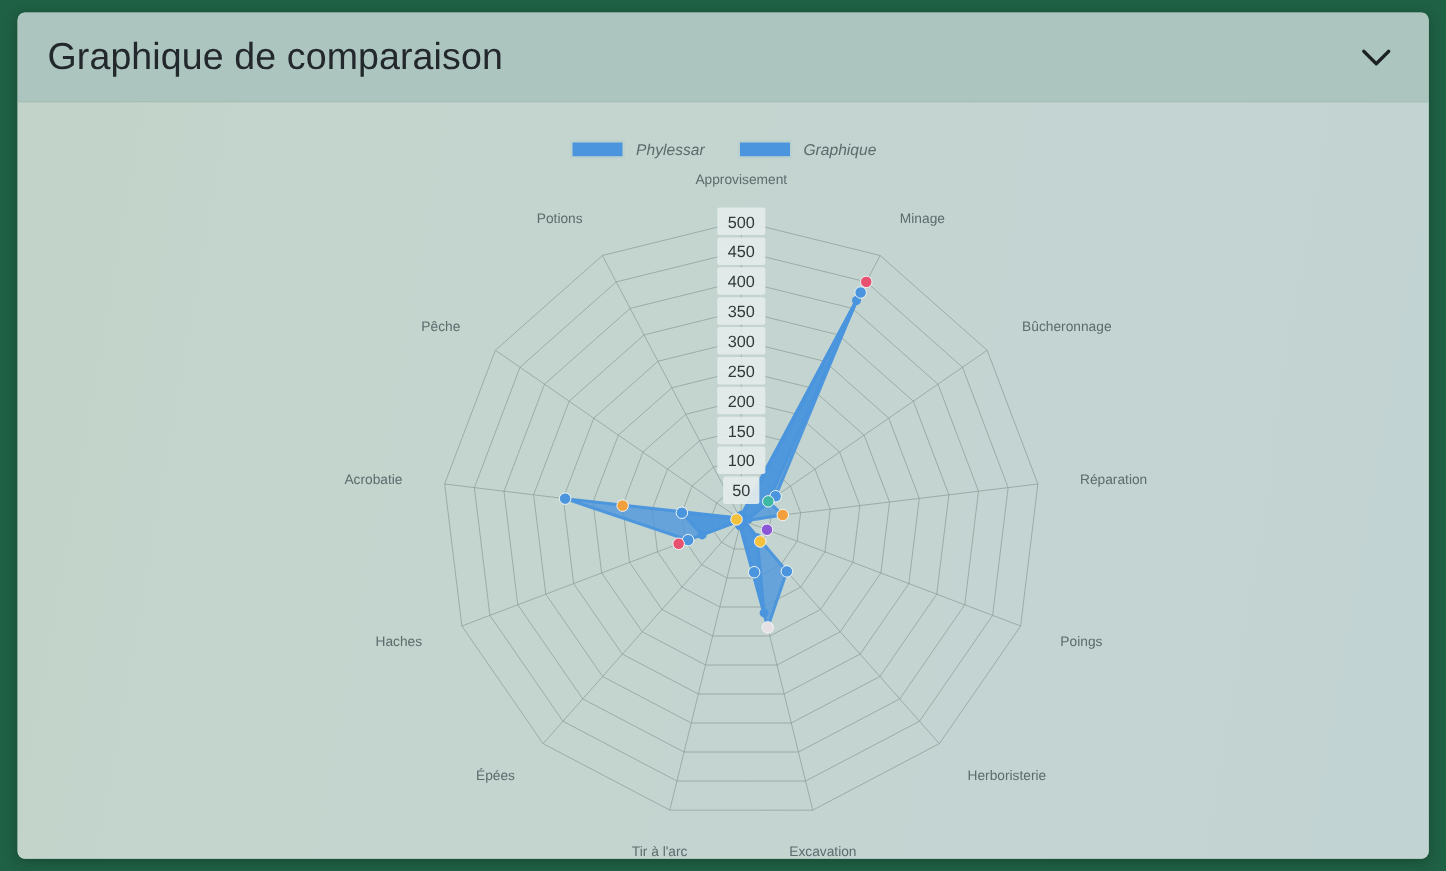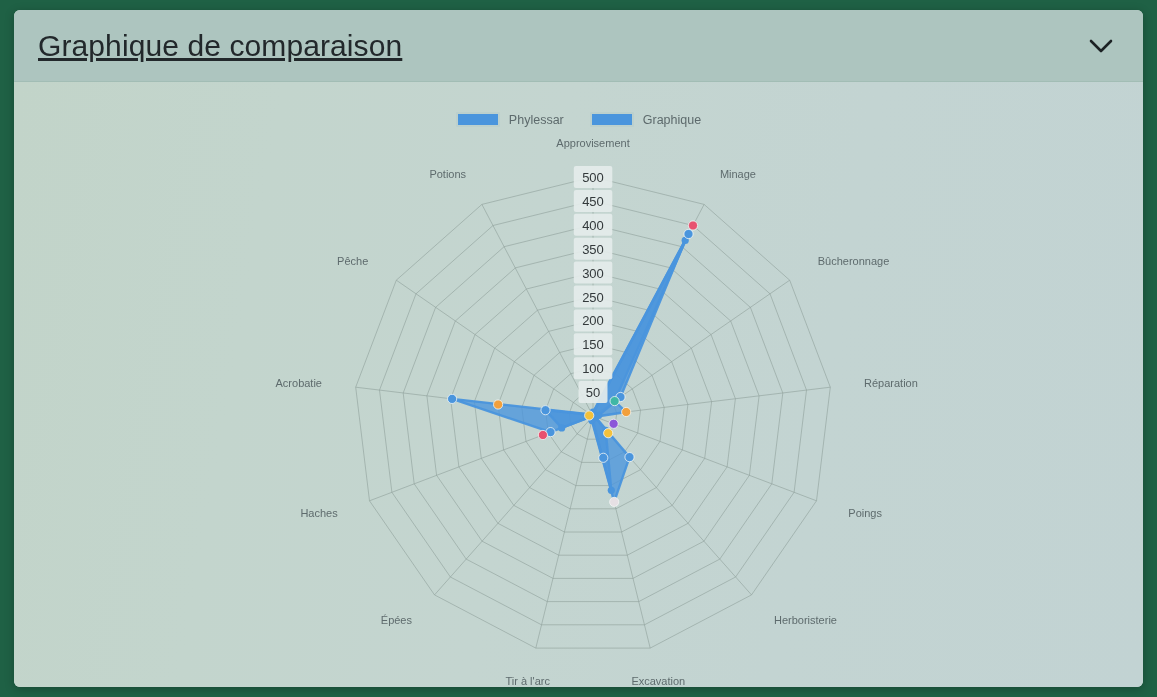--- a/index.html
+++ b/index.html
@@ -36,21 +36,20 @@
     padding: 0 22px 0 24px;
     border-bottom: 1px solid #a2bdb5;
   }
   #panel-title {
     font-size: 30px;
     color: #22282b;
     font-weight: 400;
     letter-spacing: 0.1px;
     flex: 1 1 auto;
     white-space: nowrap;
-    text-decoration: underline;
   }
   #collapse-toggle {
     width: 40px; height: 40px;
     display: flex; align-items: center; justify-content: center;
     cursor: pointer;
     flex: 0 0 auto;
   }
   #collapse-toggle svg { display: block; }
   #panel-body {
     flex: 1 1 auto;
@@ -78,20 +77,21 @@
     align-items: center;
     gap: 26px;
     pointer-events: none;
   }
   .legend-entry {
     display: flex;
     align-items: center;
     gap: 9px;
     pointer-events: auto;
     cursor: pointer;
+    font-style: italic;
   }
   .legend-swatch {
     width: 44px; height: 15px;
     background: #4a95dd;
     border: 2px solid #bcd0cd;
     border-radius: 1px;
   }
   .legend-label {
     font-size: 12.5px;
     color: #5d6a6c;

